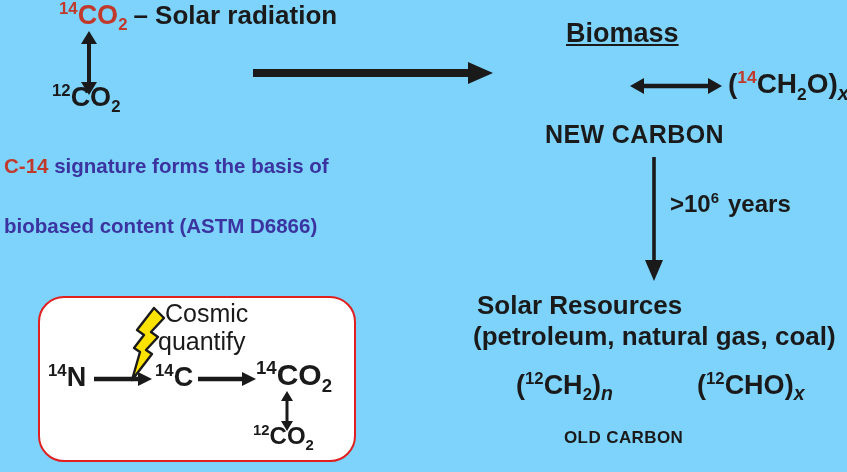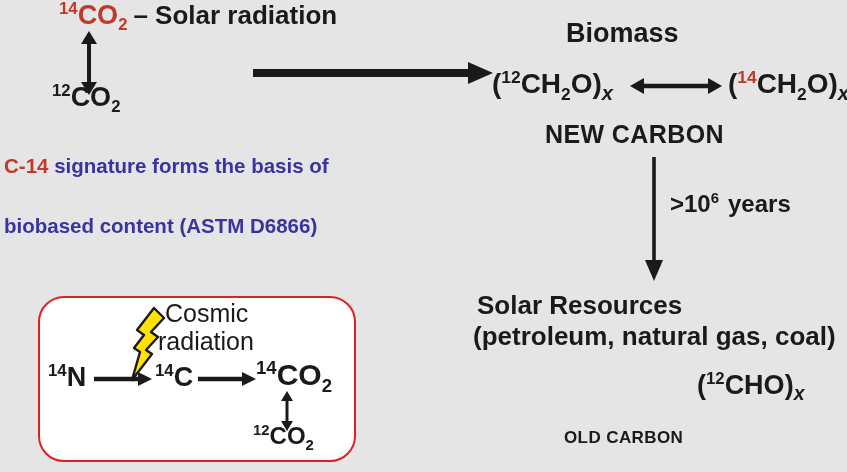--- a/index.html
+++ b/index.html
@@ -4,21 +4,21 @@
 <style>
   html, body {
     margin: 0;
     padding: 0;
     background: #ffffff;
   }
   #canvas {
     position: relative;
     width: 847px;
     height: 472px;
-    background: #e5e5e5;
+    background: #7dd3fc;
     overflow: hidden;
     font-family: "Liberation Sans", sans-serif;
     color: #1a1a1a;
   }
   .abs { position: absolute; }
   .nowrap { white-space: nowrap; }
 
   
   .formula {
     font-family: "Liberation Sans", sans-serif;
@@ -113,21 +113,21 @@
   </div>
 
   <div class="abs para nowrap" style="left:4px; top:152px;text-align:center;">
     <span class="hl">C-14</span><span> signature forms the basis of</span>
   </div>
   <div class="abs para nowrap" style="left:4px; top:212px;">biobased content (ASTM D6866)</div>
 
   <div id="cosmic-box" class="abs" style="left:38px; top:296px; width:318px; height:166px;"></div>
 
   <div class="abs cosmic-label nowrap" style="left:165px; top:300px;">Cosmic</div>
-  <div class="abs cosmic-label nowrap" style="left:158px; top:328px;">radiation</div>
+  <div class="abs cosmic-label nowrap" style="left:158px; top:328px;">quantify</div>
 
   <div class="abs" style="left:124px; top:306px;">
     <svg class="arrow-svg" width="46" height="76" viewBox="0 0 46 76" aria-hidden="true">
       <path d="M30,2 L40,12 L27,26 L34,31 L22,44 L28,48 L8,74 L16,46 L10,42 L20,29 L13,24 Z" fill="#FFE200" stroke="#1a1a1a" stroke-width="2.4" stroke-linejoin="round"></path>
     </svg>
   </div>
 
   <div class="abs formula nowrap" style="left:48px; top:364px; font-size:27px;">
     <span class="sup">14</span><span>N</span>
   </div>
@@ -166,25 +166,22 @@
     <span class="sup">12</span><span>CO</span><span class="sub">2</span>
   </div>
 
   <div class="abs" style="left:250px; top:58px;">
     <svg class="arrow-svg" width="248" height="30" viewBox="0 0 248 30" aria-hidden="true">
       <line x1="3" y1="15" x2="222" y2="15" stroke="#1a1a1a" stroke-width="8"></line>
       <path d="M243,15 L218,4 L218,26 Z" fill="#1a1a1a"></path>
     </svg>
   </div>
 
-  <div class="abs heading-bold nowrap" style="left:566px; top:18px; font-size:27px;">Biomass</div>
-
-  <div class="abs formula nowrap" style="left:492px; top:70px; font-size:28px;">
-    <span>(</span><span class="sup">12</span><span>CH</span><span class="sub">2</span><span>O)</span><span class="ital">x</span>
-  </div>
+  <div class="abs heading-bold nowrap" style="left:566px; top:18px; font-size:27px;text-decoration:underline;">Biomass</div>
+
 
   <div class="abs" style="left:628px; top:73px;">
     <svg class="arrow-svg" width="96" height="26" viewBox="0 0 96 26" aria-hidden="true">
       <line x1="12" y1="13" x2="84" y2="13" stroke="#1a1a1a" stroke-width="4.6"></line>
       <path d="M2,13 L16,5 L16,21 Z" fill="#1a1a1a"></path>
       <path d="M94,13 L80,5 L80,21 Z" fill="#1a1a1a"></path>
     </svg>
   </div>
 
   <div class="abs formula nowrap" style="left:728px; top:70px; font-size:28px;">
@@ -200,20 +197,23 @@
     </svg>
   </div>
 
   <div class="abs heading-bold nowrap" style="left:670px; top:190px; font-size:24px;">
     <span>&gt;10</span><span class="sup">6</span><span style="display:inline-block;width:9px"></span><span>years</span>
   </div>
 
   <div class="abs heading-bold nowrap" style="left:477px; top:290px; font-size:26px;">Solar Resources</div>
   <div class="abs heading-bold nowrap" style="left:473px; top:321px; font-size:26px;">(petroleum, natural gas, coal)</div>
 
+  <div class="abs formula nowrap" style="left:516px; top:372px; font-size:27px;">
+    <span>(</span><span class="sup">12</span><span>CH</span><span class="sub">2</span><span>)</span><span class="ital">n</span>
+  </div>
 
   <div class="abs formula nowrap" style="left:697px; top:372px; font-size:27px;">
     <span>(</span><span class="sup">12</span><span>CHO</span><span>)</span><span class="ital">x</span>
   </div>
 
   <div class="abs heading-bold indigo nowrap" style="left:564px; top:428px; font-size:17px; letter-spacing:0.4px;">OLD CARBON</div>
 
 </div>
 
 </body></html>

